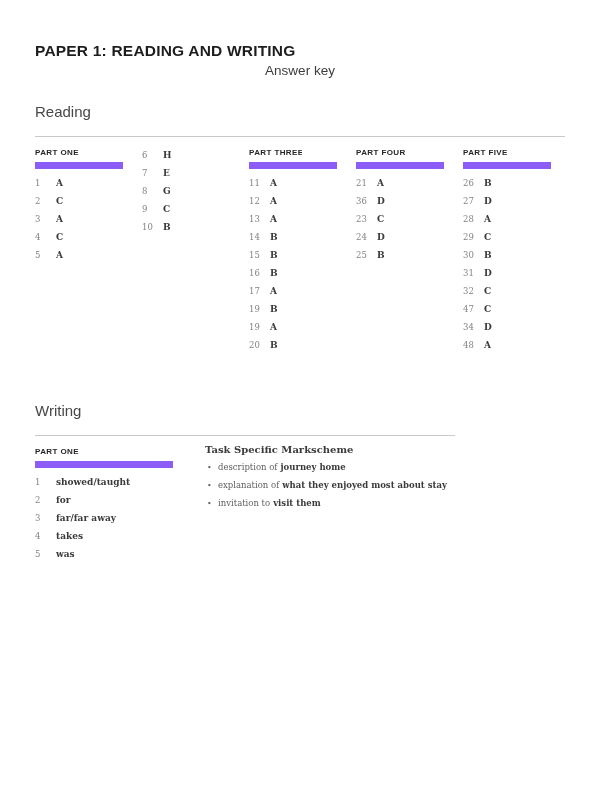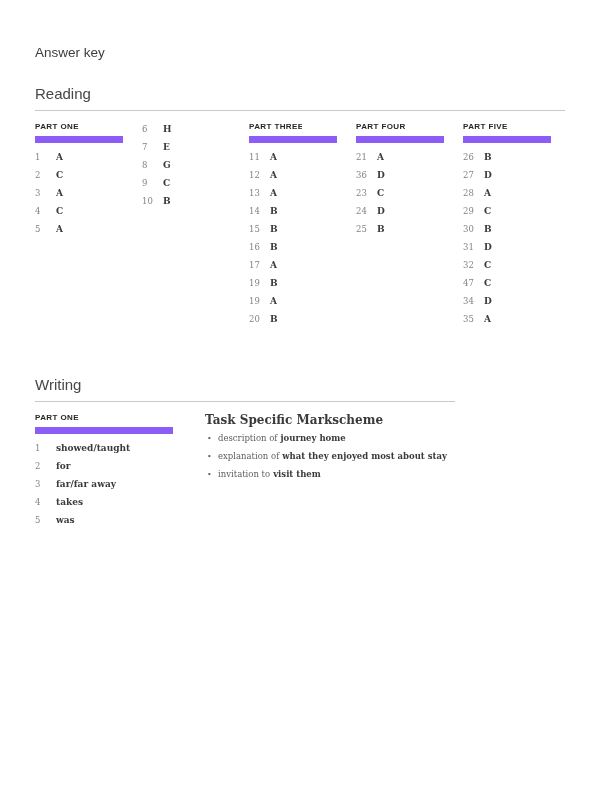--- a/index.html
+++ b/index.html
@@ -8,27 +8,27 @@
     position:relative; width:600px; height:800px; background:#ffffff;
     font-family:"Liberation Sans", sans-serif; overflow:hidden;
   }
   .content { position:absolute; left:35px; top:42px; width:530px; }
 
   .doc-title {
     font-family:"Liberation Sans", sans-serif;
     font-weight:700; font-size:15.5px; letter-spacing:0.2px; color:#1d1d1d;
   }
   .doc-subtitle {
-    font-weight:400; font-size:13.5px; color:#3d3d3d; margin-top:3px;
+    font-weight:400; font-size:13.5px; color:#3d3d3d; margin-top:3px;text-align:center;
   }
 
   .section { margin-top:25px; }
   .section-title {
     font-weight:400; font-size:15px; color:#474747;
-    padding-bottom:8px; border-bottom:1px solid #c9c9c9;
+    padding-bottom:16px; border-bottom:1px solid #c9c9c9;
   }
 
   .cols { display:flex; margin-top:4px; }
   .rcol { width:88px; margin-right:19px; }
   .rcol:last-child { margin-right:0; }
 
   .col-head {
     font-weight:700; font-size:8px; letter-spacing:0.4px; color:#262626;
     padding:7px 0 5px 0; border-bottom:7px solid #8b5cf6; white-space:nowrap;
   }
@@ -46,38 +46,39 @@
   .ans {
     font-family:"DejaVu Serif", serif; font-weight:700; font-size:9px; color:#3a3a3a;
   }
 
   .writing { margin-top:48px; width:420px; }
   .wcols { display:flex; margin-top:4px; }
   .wcol1 { width:138px; margin-right:32px; flex:0 0 138px; }
   .wcol2 { flex:1; }
 
   .mark-heading {
-    display:flex; align-items:center; height:18px; margin-top:5px;
-    font-family:"DejaVu Serif", serif; font-weight:700; font-size:12px; color:#3a3a3a;
+    display:flex; align-items:center; height:18px; 
+    font-family:"DejaVu Serif", serif; font-weight:700; font-size:10px; color:#3a3a3a;
   }
   .bullet {
     display:flex; align-items:center; height:18px;
     font-family:"DejaVu Serif", serif; font-size:8.5px; color:#5e5e5e;
   }
   .bullet .dot { width:13px; flex:0 0 13px; color:#5e5e5e; font-size:8px; padding-left:2px; }
   .bullet .bold-part {
     font-weight:700; color:#3a3a3a; margin-left:3px;
   }
 </style>
 </head>
 <body>
 
 <div class="page">
   <div class="content">
 
+    <div class="doc-title">PAPER 1: READING AND WRITING</div>
     <div class="doc-subtitle">Answer key</div>
 
     <div class="section">
       <div class="section-title">Reading</div>
 
       <div class="cols">
 
         <div class="rcol">
           <div class="col-head"><span>PART ONE</span></div>
           <div class="rows">
@@ -234,21 +235,21 @@
               </div>
             <div class="row">
                 <span class="num">47</span>
                 <span class="ans">C</span>
               </div>
             <div class="row">
                 <span class="num">34</span>
                 <span class="ans">D</span>
               </div>
             <div class="row">
-                <span class="num">35</span>
+                <span class="num">48</span>
                 <span class="ans">A</span>
               </div>
           </div>
         </div>
 
       </div>
     </div>
 
     <div class="section writing">
       <div class="section-title">Writing</div>

